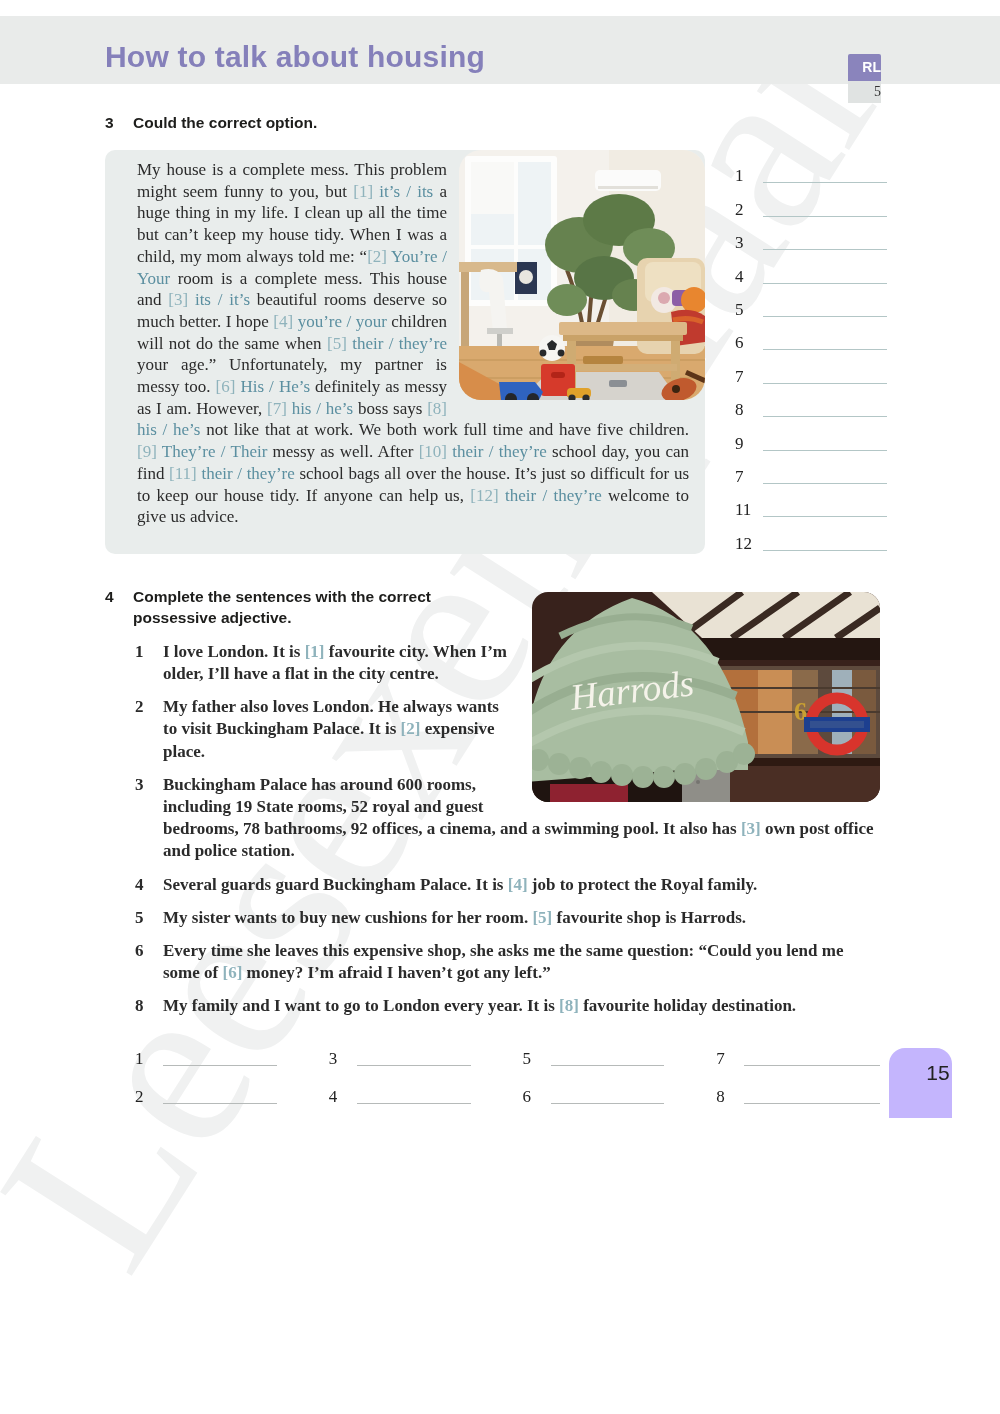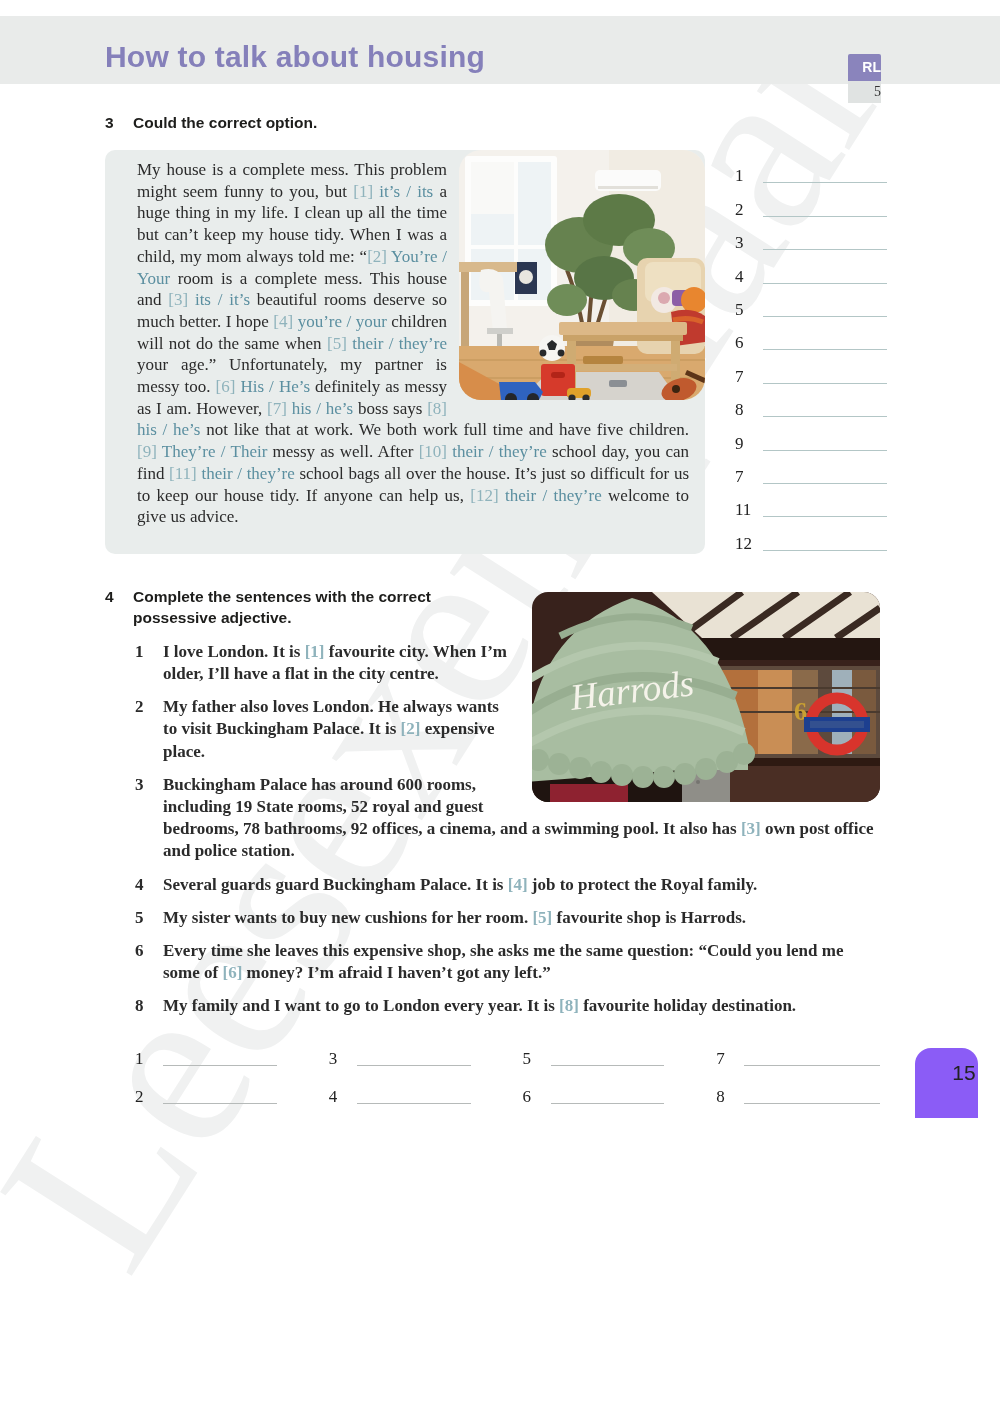--- a/index.html
+++ b/index.html
@@ -62,21 +62,21 @@
 
   
   .answer-grid{ display:grid; grid-template-columns:repeat(4,1fr); margin-top:24px; width:775px; clear:both; }
   .grid-cell{ display:flex; align-items:flex-end; height:27px; margin-bottom:11px; padding-left:30px;
     font-family:"Liberation Serif",serif; font-size:17px; color:#222; }
   .grid-cell .n{ width:28px; flex:none; }
   .grid-cell .line{ flex:1; border-bottom:1px solid var(--line_gray,#b6bab9); margin:0 22px 3px 0; height:20px; }
   .grid-cell:nth-child(4n) .line{ margin-right:0; }
 
   
-  .page-num-box{ position:absolute; right:22px; bottom:0; width:63px; height:70px; background:#8b5cf6;
+  .page-num-box{ position:absolute; right:48px; bottom:0; width:63px; height:70px; background:#c4b5fd;
     border-radius:16px 16px 0 0; text-align:center; font-size:21px; color:#222; padding-top:13px; z-index:2;padding-left:35px; }
 </style>
 </head>
 <body>
 
 <div class="page">
 
   <div class="watermark">Leesexemplaar</div>
 
   <div class="layer">

